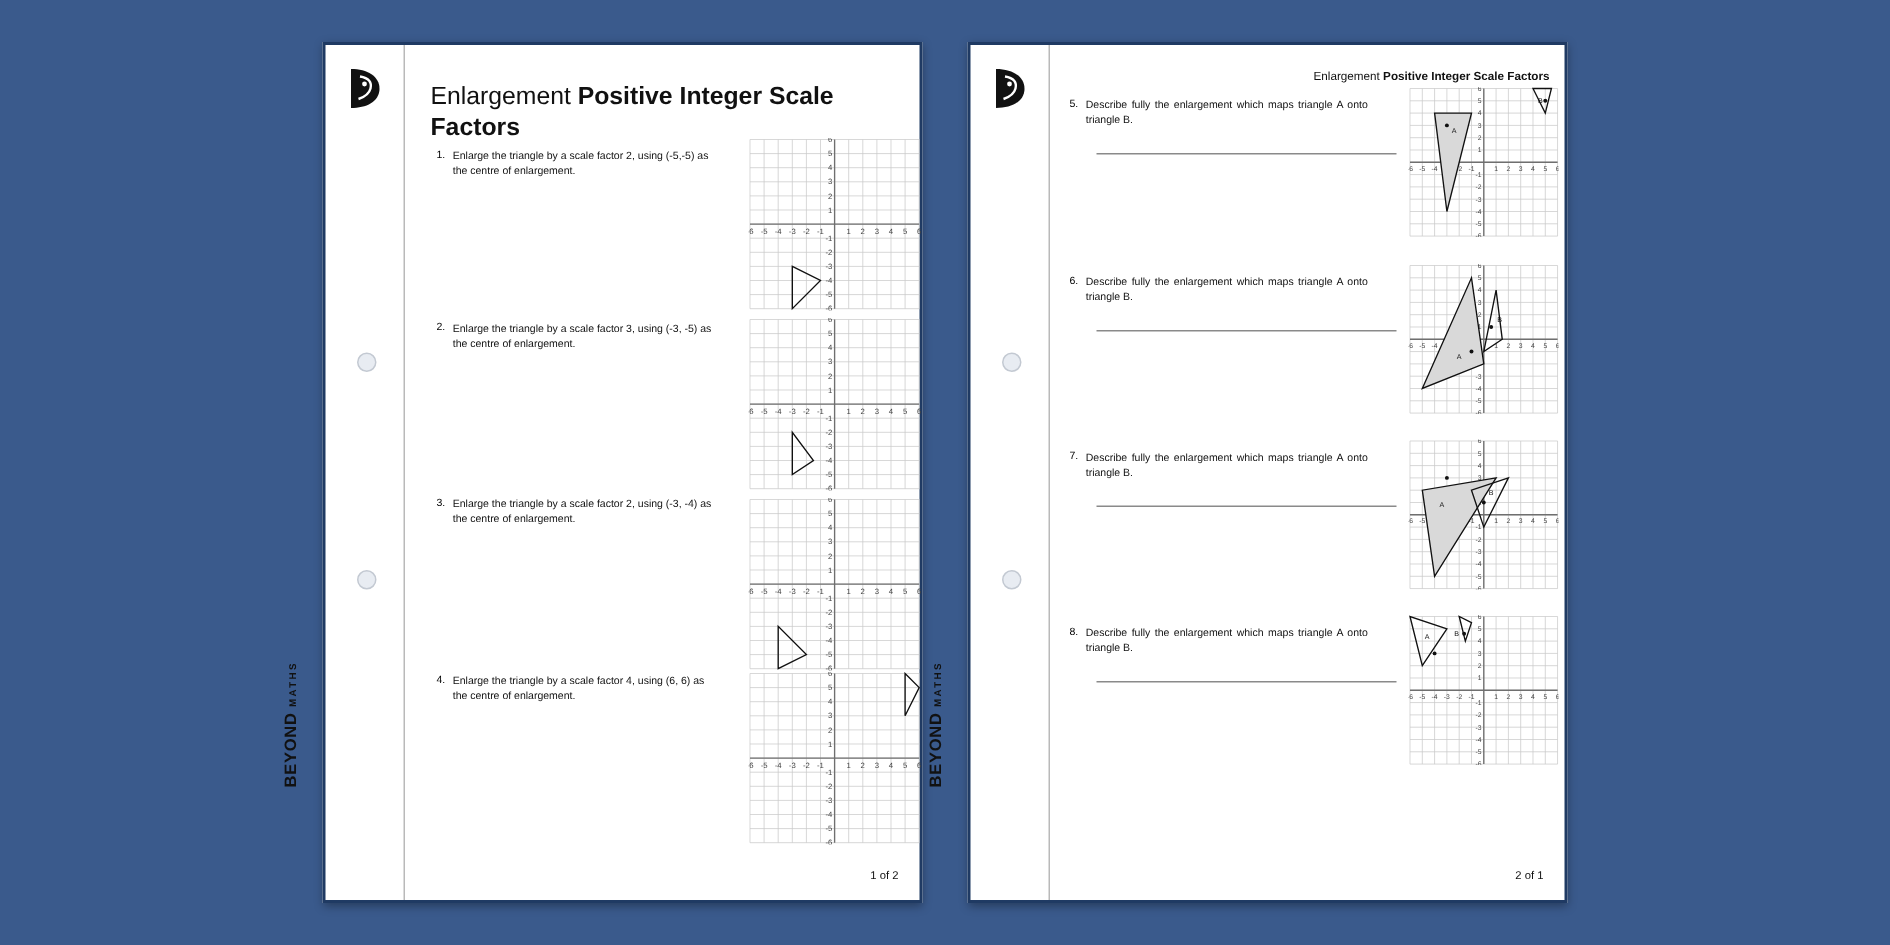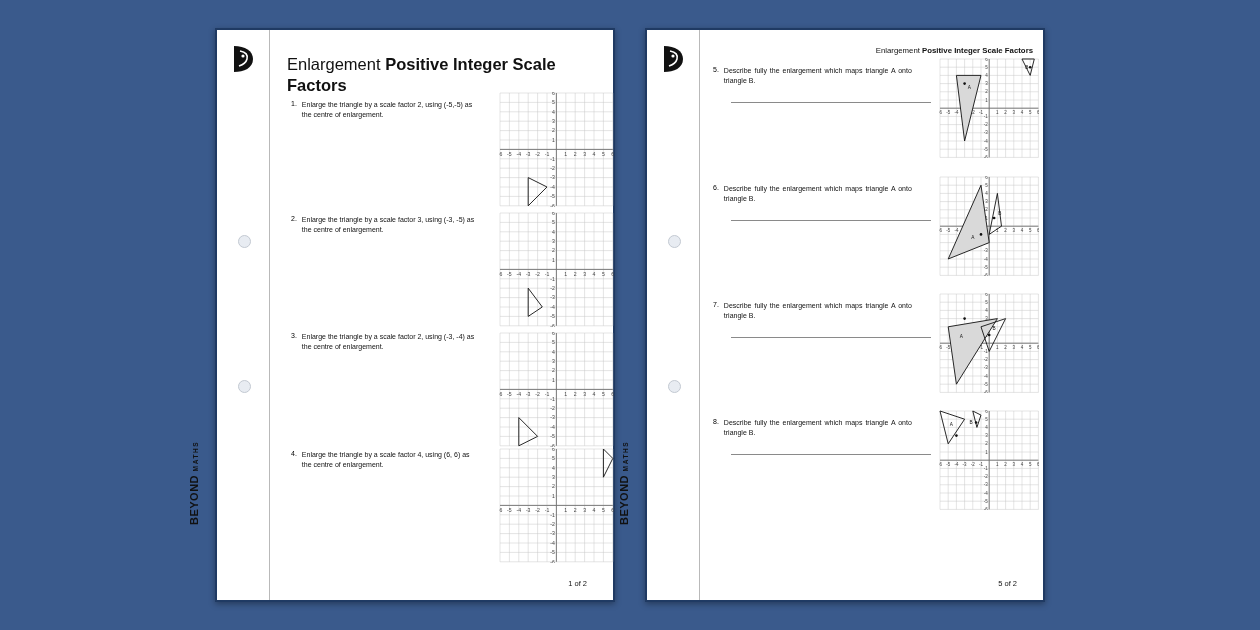--- a/index.html
+++ b/index.html
@@ -62,21 +62,21 @@
   .qtext{font-size:7px;line-height:1.45;color:#111;}
 
   .q{position:absolute;display:flex;gap:5px;}
   .q .qt{width:175px;}
   .p2 .q .qt{width:188px;text-align:justify;}
 
   .ansline{position:absolute;border-bottom:1px solid #8a8a8a;height:0;}
 
   .grid{position:absolute;}
   .pagenum{
-    position:absolute;right:26px;bottom:12px;font-size:7.5px;color:#111;
+    position:absolute;right:14px;bottom:12px;font-size:7.5px;color:#111;
   }
 </style>
 </head>
 <body>
 
 <div class="page" id="page1">
   <div class="spine">
     <div class="hole h1"></div>
     <div class="hole h2"></div>
     <div class="brand">
@@ -622,15 +622,15 @@
           <text x="47.699999999999996" y="9.778499999999996" font-size="4.51" text-anchor="end" fill="#444" font-family="&quot;Liberation Sans&quot;, sans-serif">5</text>
           <text x="47.699999999999996" y="1.5784999999999998" font-size="4.51" text-anchor="end" fill="#444" font-family="&quot;Liberation Sans&quot;, sans-serif">6</text>
           <polygon points="0,0 8.199999999999996,32.8 24.599999999999998,8.199999999999996" fill="none" stroke="#111111" stroke-width="0.9"></polygon>
           <polygon points="32.8,0 36.9,16.4 41,4.100000000000001" fill="none" stroke="#111111" stroke-width="0.9"></polygon>
           <circle cx="16.4" cy="24.599999999999998" r="1.3119999999999998" fill="#111"></circle>
           <circle cx="36.08" cy="11.480000000000004" r="1.3119999999999998" fill="#111"></circle>
           <text x="9.840000000000003" y="14.759999999999998" font-size="4.7355" fill="#111" font-family="&quot;Liberation Sans&quot;, sans-serif">A</text>
           <text x="29.52" y="13.119999999999997" font-size="4.7355" fill="#111" font-family="&quot;Liberation Sans&quot;, sans-serif">B</text>
         </svg></div>
 
-    <div class="pagenum">5 of 2</div>
+    <div class="pagenum">2 of 1</div>
   </div>
 </div>
 
 </body></html>

